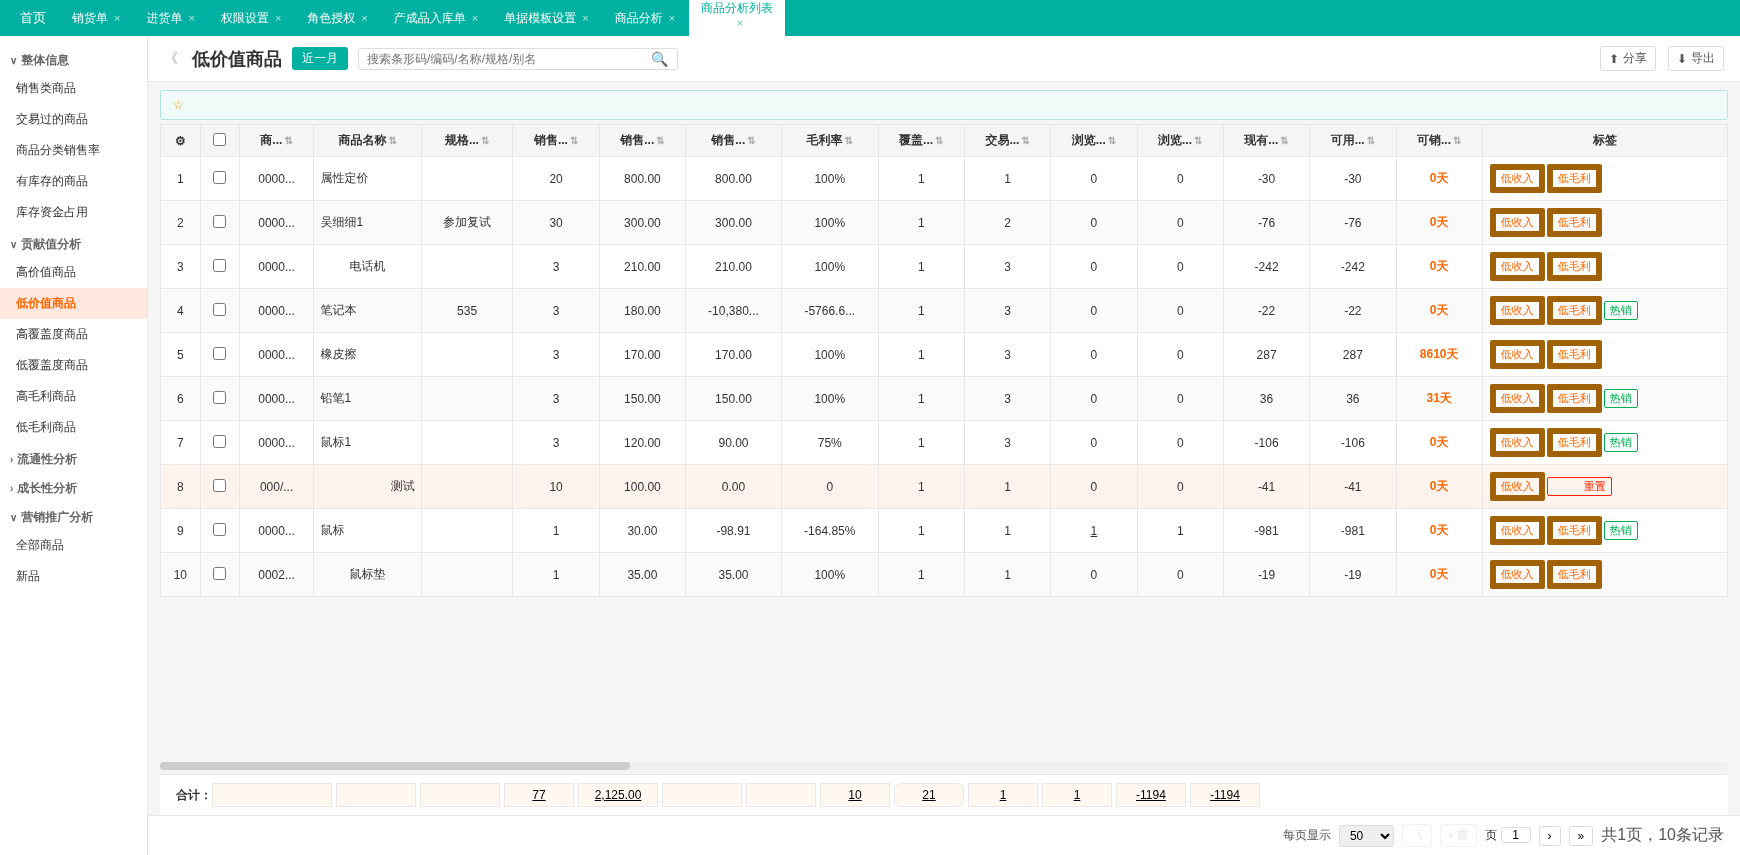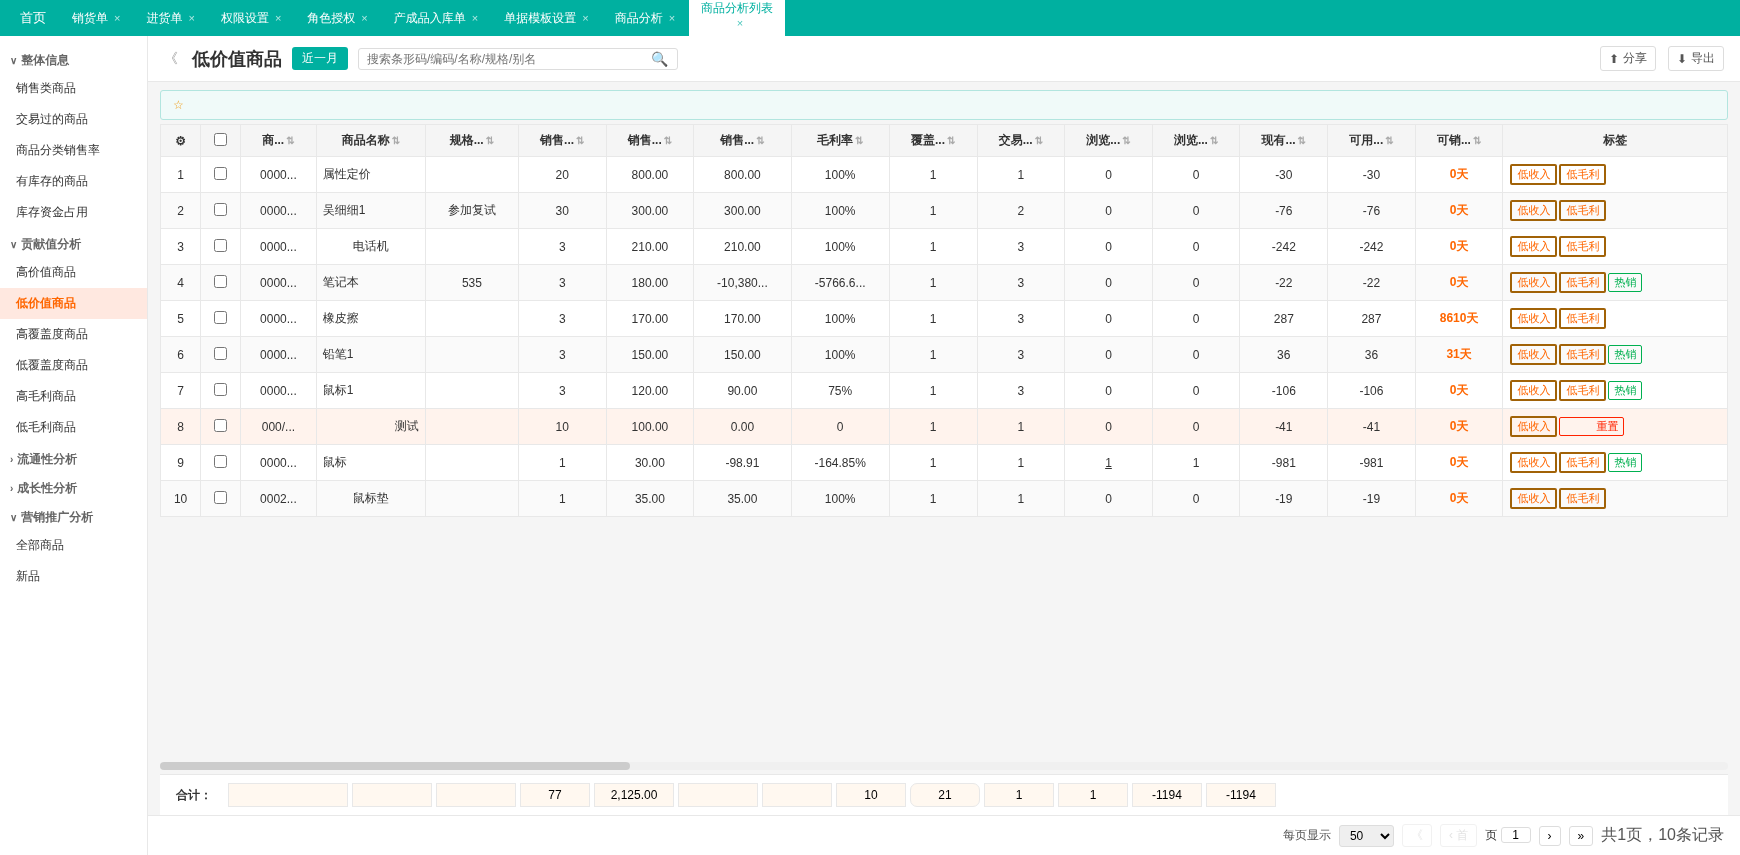--- a/index.html
+++ b/index.html
@@ -177,40 +177,41 @@
     tbody tr:nth-child(even) { background: #fafafa; }
     tbody tr.highlight { background: #fff3ed; }
 
     .tag {
       display: inline-block;
       padding: 1px 5px;
       border-radius: 2px;
       font-size: 11px;
       margin: 1px;
     }
-    .tag-orange { color: #ff6600; border: 2px solid #a16207; }
+    .tag-orange { color: #ff6600; border: 6px solid #a16207; }
     .tag-red { color: #ff2200; border: 1px solid #ff2200; padding-left: 36px; }
     .tag-green { color: #00b050; border: 1px solid #00b050; }
     .underline { text-decoration: underline; cursor: pointer; }
     .day-orange { color: #ff6600; font-weight: bold; }
 
     
     .table-footer {
       background: #fff;
       border-top: 1px solid #e8e8e8;
       padding: 8px 16px;
       display: flex;
       align-items: center;
       margin: 0 12px;
     }
-    .footer-label { color: #333; font-weight: bold; margin-right: 16px; }
+    .footer-label { color: #333; font-weight: bold; }
     .footer-cells {
       display: flex;
       gap: 4px;
       flex: 1;
+      text-decoration: underline;
     }
     .footer-cell {
       padding: 4px 10px;
       background: #fff8f0;
       border: 1px solid #e8e8e8;
       text-align: center;
       min-width: 60px;
     }
 
     

